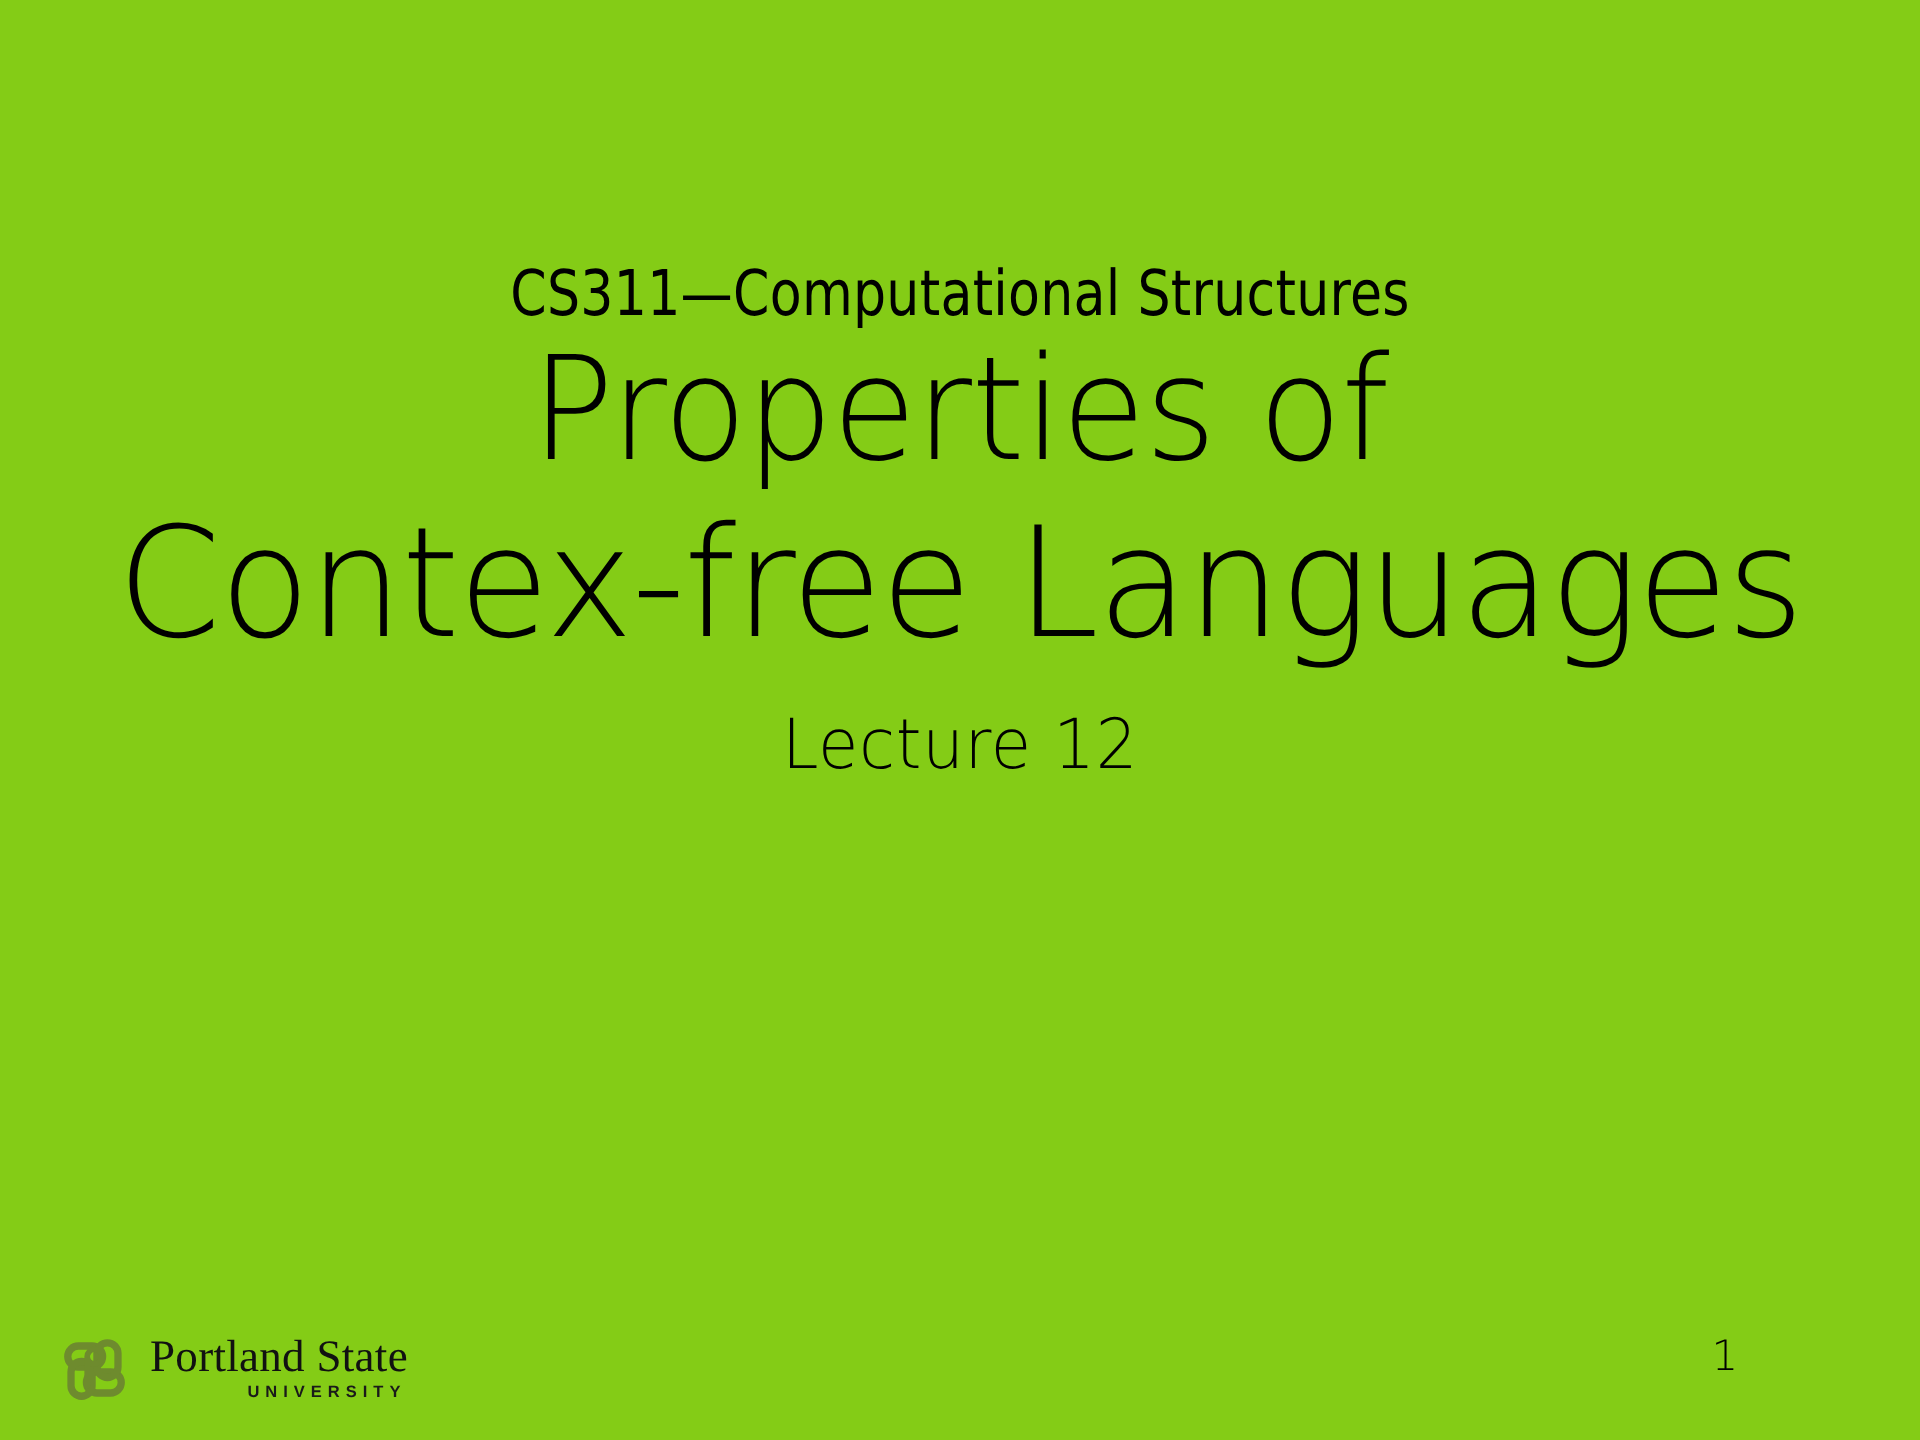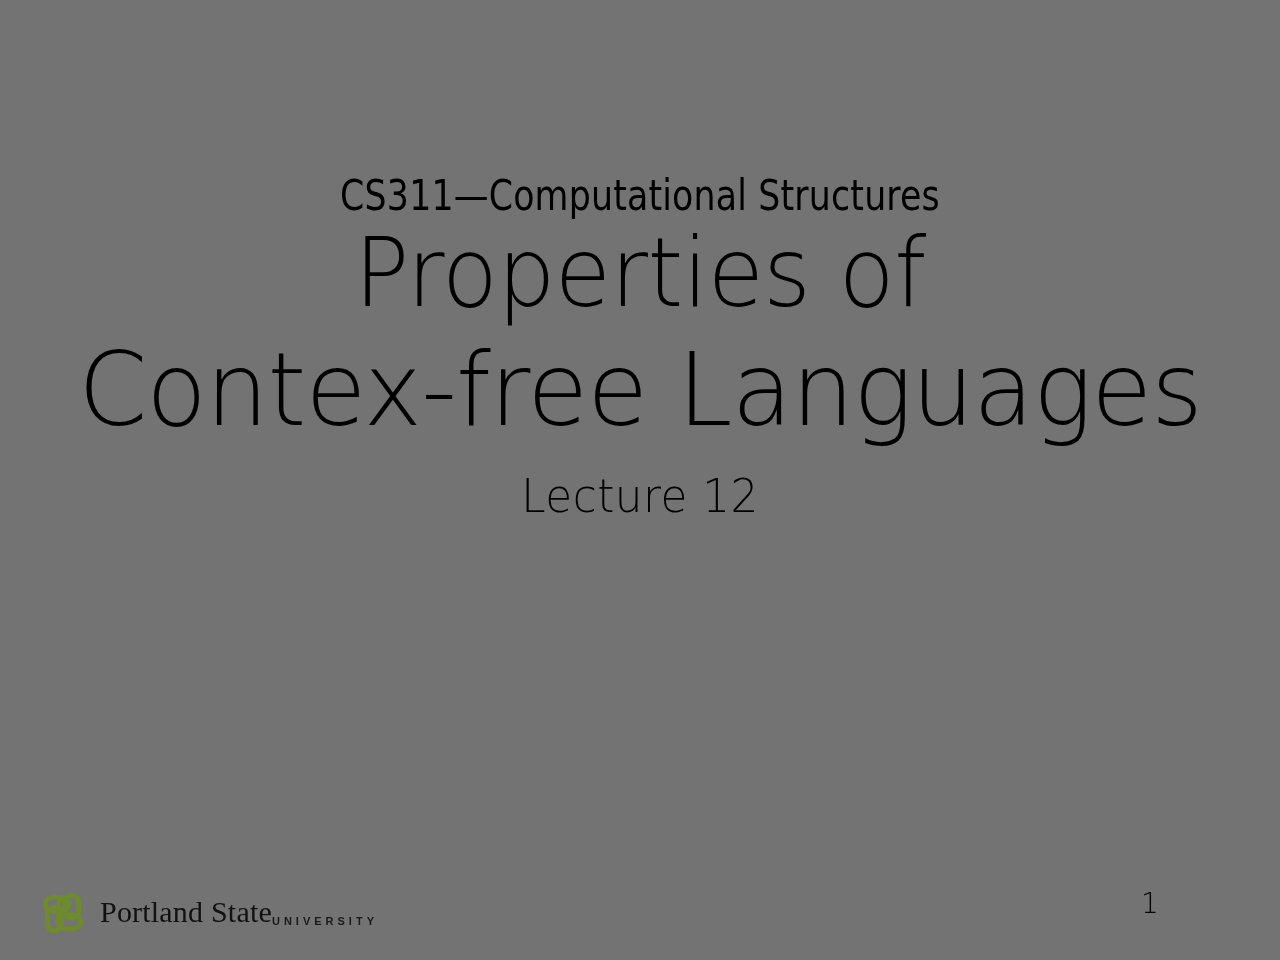--- a/index.html
+++ b/index.html
@@ -9,21 +9,21 @@
     background: #ffffff;
   }
   body {
     font-family: "Liberation Sans", sans-serif;
   }
 
   .slide {
     position: relative;
     width: 1280px;
     height: 960px;
-    background: #737373;
+    background: #84cc16;
     overflow: hidden;
   }
 
   
   .title-block {
     position: absolute;
     left: 0;
     top: 175px;
     width: 1280px;
     text-align: center;
@@ -92,20 +92,21 @@
 
   .psu-mark {
     width: 54px;
     height: 54px;
     flex: 0 0 auto;
     display: block;
   }
 
   .psu-wordmark {
     display: flex;
+    flex-direction: column;
     align-items: flex-end;
     line-height: 1;
     padding-bottom: 2px;
   }
 
   .psu-name {
     font-family: "Liberation Serif", "DejaVu Serif", serif;
     font-size: 30px;
     font-weight: 400;
     color: #111111;

